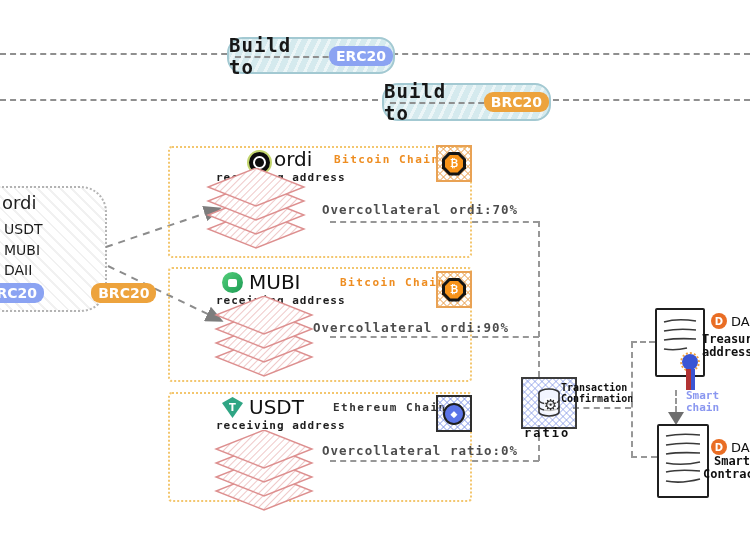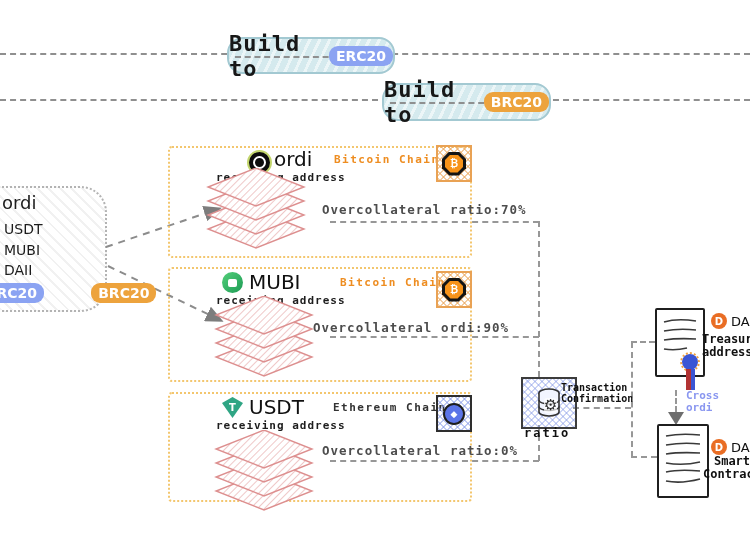--- a/index.html
+++ b/index.html
@@ -12,21 +12,21 @@
   .dash-h{position:absolute;border-top:2px dashed #979797;height:0;}
   .dash-v{position:absolute;border-left:2px dashed #979797;width:0;}
 
   
   .flow-line{position:absolute;left:0;width:750px;border-top:2px dashed #8f8f8f;z-index:1;}
   .flow-btn{position:absolute;z-index:2;border:2px solid #a3c9d2;border-radius:16px;
             background:#d5eaee;
             background-image:repeating-linear-gradient(115deg,rgba(255,255,255,.55) 0 3px,rgba(0,0,0,0) 3px 9px);
             display:flex;align-items:center;justify-content:center;gap:9px;}
   .flow-btn .btn-dash{position:absolute;left:6px;right:6px;top:50%;border-top:2px dashed #8f8f8f;z-index:0;}
-  .flow-btn .btn-label{position:relative;z-index:1;font-size:22px;letter-spacing:1px;color:#171717;}
+  .flow-btn .btn-label{position:relative;z-index:1;font-size:19px;letter-spacing:1px;color:#171717;}
   .pill{position:relative;z-index:1;border-radius:9px;color:#fff;font-size:14px;font-weight:bold;
         padding:2px 7px;font-family:"DejaVu Sans","Liberation Sans",sans-serif;}
 
   
   .token-box{position:absolute;left:-48px;top:186px;width:151px;height:122px;border:2px dotted #b3b3b3;
              border-radius:26px;background-image:repeating-linear-gradient(45deg,rgba(0,0,0,.055) 0 2px,rgba(0,0,0,0) 2px 8px);}
   .tk{position:absolute;color:#1c1c1c;}
 
   
   .row-box{position:absolute;left:168px;width:300px;border:2px dotted #f3c66e;border-radius:4px;}
@@ -147,21 +147,21 @@
     <div class="btc-coin">
         <div class="inner">₿</div>
       </div>
   </div>
   <svg class="abs" style="left:200px;top:168px" width="112" height="88" viewBox="0 0 112 88">
     <polygon points="56,42 104,61 56,80 8,61" fill="url(#pinkhatch)" stroke="#dd8f8f" stroke-width="1.4"></polygon>
     <polygon points="56,28 104,47 56,66 8,47" fill="url(#pinkhatch)" stroke="#dd8f8f" stroke-width="1.4"></polygon>
     <polygon points="56,14 104,33 56,52 8,33" fill="url(#pinkhatch)" stroke="#dd8f8f" stroke-width="1.4"></polygon>
     <polygon points="56,0 104,19 56,38 8,19" fill="url(#pinkhatch)" stroke="#dd8f8f" stroke-width="1.4"></polygon>
   </svg>
-  <div class="ratio mono" style="left:322px;top:202px">Overcollateral ratio:70%</div>
+  <div class="ratio mono" style="left:322px;top:202px">Overcollateral ordi:70%</div>
   <div class="dash-h" style="left:330px;top:221px;width:209px"></div>
 
   
   <div class="row-box" style="top:267px;height:111px"></div>
   <div class="mubi-ic" style="left:222px;top:272px">
       <div class="sq"></div>
     </div>
   <div class="token-name" style="left:249px;top:270px">MUBI</div>
   <div class="recv mono" style="left:216px;top:294px">receiving address</div>
   <div class="chain-label mono" style="left:340px;top:276px;color:#ee8d21">Bitcoin Chain</div>
@@ -229,21 +229,21 @@
   </div>
   <div class="pin-circle"></div>
   <div class="pin-bar"></div>
   <div class="badge-circle" style="left:711px;top:313px">D</div>
   <div class="abs" style="left:731px;top:314px;font-size:13px;color:#111">DAII</div>
   <div class="label-2l mono" style="left:702px;top:333px;width:62px;font-size:12px">Treasury address</div>
 
   
   <div class="dash-v" style="left:675px;top:390px;height:22px"></div>
   <div class="arrow-down" style="left:668px;top:412px"></div>
-  <div class="label-2l mono" style="left:686px;top:390px;width:44px;font-size:11px;color:#8a97f0">Cross ordi</div>
+  <div class="label-2l mono" style="left:686px;top:390px;width:44px;font-size:11px;color:#8a97f0">Smart chain</div>
 
   
   <div class="doc" style="left:657px;top:424px;width:48px;height:70px">
     <svg width="48" height="70" viewBox="0 0 48 70">
       <path d="M7 10 Q22 7 41 9" fill="none" stroke="#3a3a3a" stroke-width="1.6"></path>
       <path d="M7 19 Q24 16 41 18" fill="none" stroke="#3a3a3a" stroke-width="1.6"></path>
       <path d="M7 28 Q20 26 41 27" fill="none" stroke="#3a3a3a" stroke-width="1.6"></path>
       <path d="M7 37 Q24 40 41 36" fill="none" stroke="#3a3a3a" stroke-width="1.6"></path>
       <path d="M7 46 Q20 43 41 45" fill="none" stroke="#3a3a3a" stroke-width="1.6"></path>
       <path d="M7 55 Q22 58 41 53" fill="none" stroke="#3a3a3a" stroke-width="1.6"></path>

